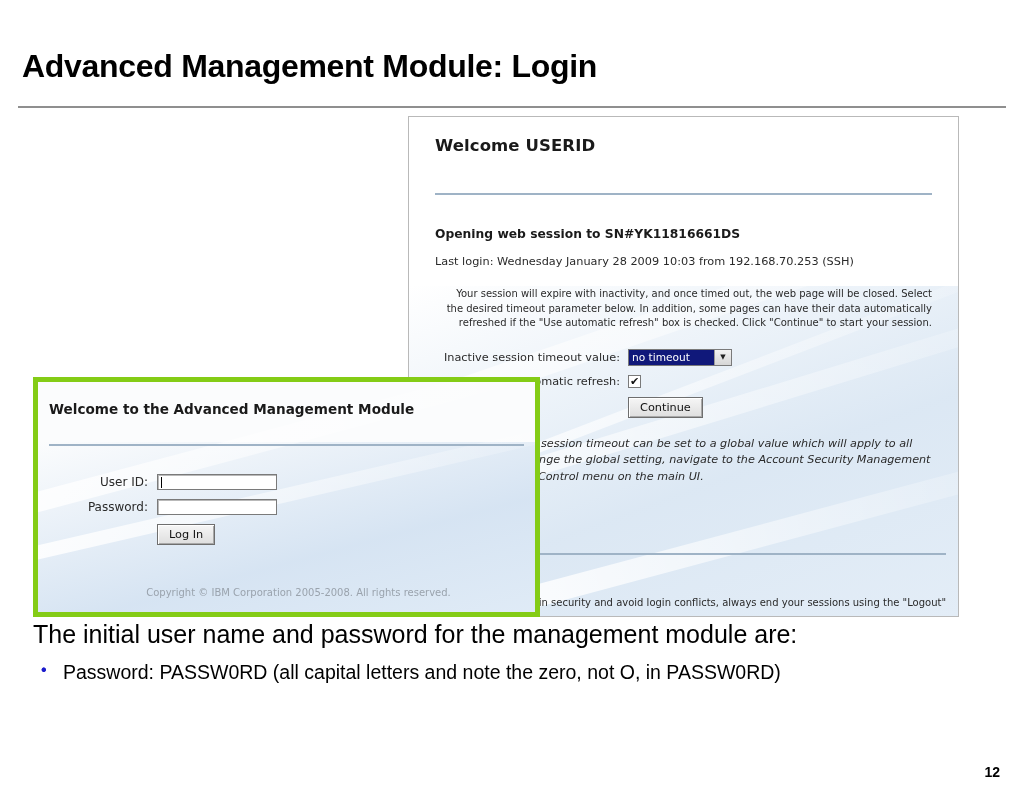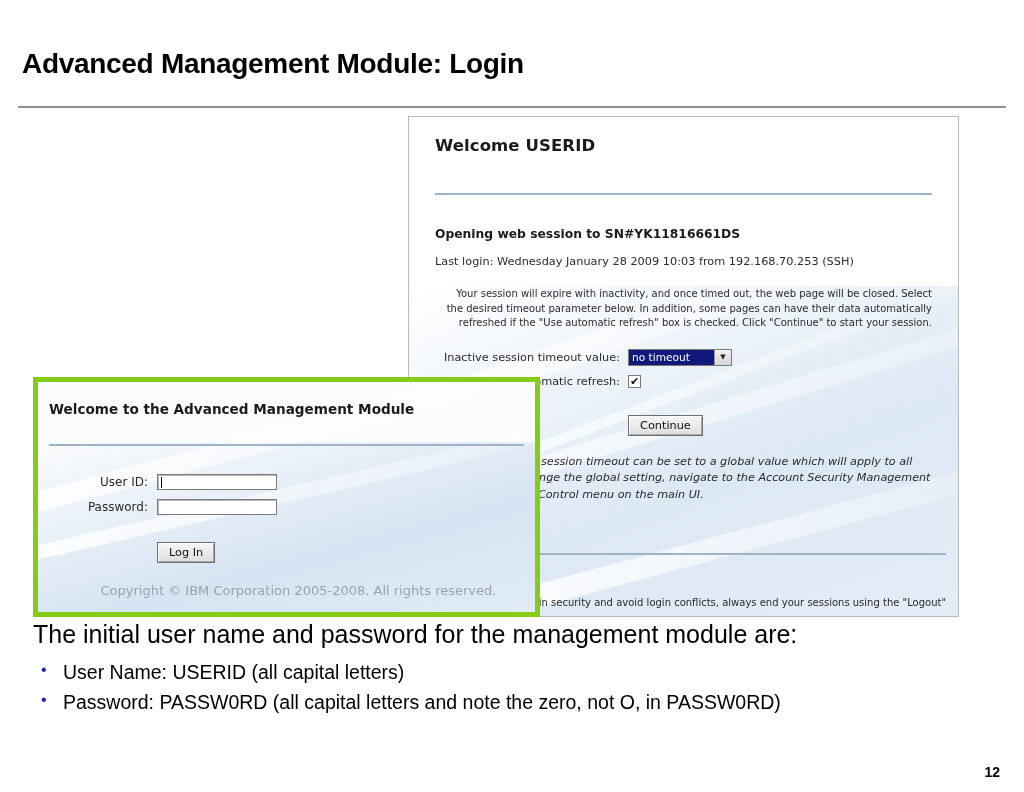--- a/index.html
+++ b/index.html
@@ -13,21 +13,21 @@
     position: relative;
     font-family: "Liberation Sans", sans-serif;
     overflow: hidden;
   }
 
   
   #slide-title {
     position: absolute;
     left: 22px;
     top: 48px;
-    font-size: 28px;
+    font-size: 32px;
     font-weight: bold;
     color: #000000;
     letter-spacing: -0.3px;
     white-space: nowrap;
   }
   #title-rule {
     position: absolute;
     left: 18px;
     top: 106px;
     width: 988px;
@@ -174,21 +174,20 @@
     margin: 9px 0 0 205px;
   }
   .win-btn {
     background: linear-gradient(to bottom, #f6f6f6, #dedede);
     border: 1px solid #6e6e6e;
     box-shadow: inset 1px 1px 0 #ffffff, inset -1px -1px 0 #a8a8a8;
     font-size: 11.3px;
     color: #111;
     padding: 3px 11px;
     font-family: "DejaVu Sans", sans-serif;
-    margin-top: 18px;
   }
   .panel-rule2 {
     height: 2px;
     background: #9fb3c6;
     margin: 0 12px;
   }
 
   
   #login-dialog {
     position: absolute;
@@ -257,21 +256,21 @@
     left: 3px; top: 2px;
     width: 1px; height: 11px;
     background: #000;
   }
   .lbtn-row { display: flex; margin: 4px 0 0 119px; }
   .copyright {
     position: absolute;
     left: 0; right: 0;
     bottom: 14px;
     text-align: center;
-    font-size: 13px;
+    font-size: 10px;
     color: #9aa3ad;
     z-index: 2;
     margin-left: 24px;
   }
 
   
   #body-text {
     position: absolute;
     left: 33px;
     top: 622px;
@@ -382,21 +381,20 @@
   </div>
 
   <div class="copyright">Copyright © IBM Corporation 2005-2008. All rights reserved.</div>
 </div>
 
 <div id="body-text">
   <div class="lead">The initial user name and password for the management module are:</div>
   <ul>
     <li>
       <span class="bul">•</span>
-      <span>User Name: USERID (all capital letters)</span>
     </li>
     <li>
       <span class="bul">•</span>
       <span>Password: PASSW0RD (all capital letters and note the zero, not O, in PASSW0RD)</span>
     </li>
   </ul>
 </div>
 
 <div id="page-number">12</div>
 

